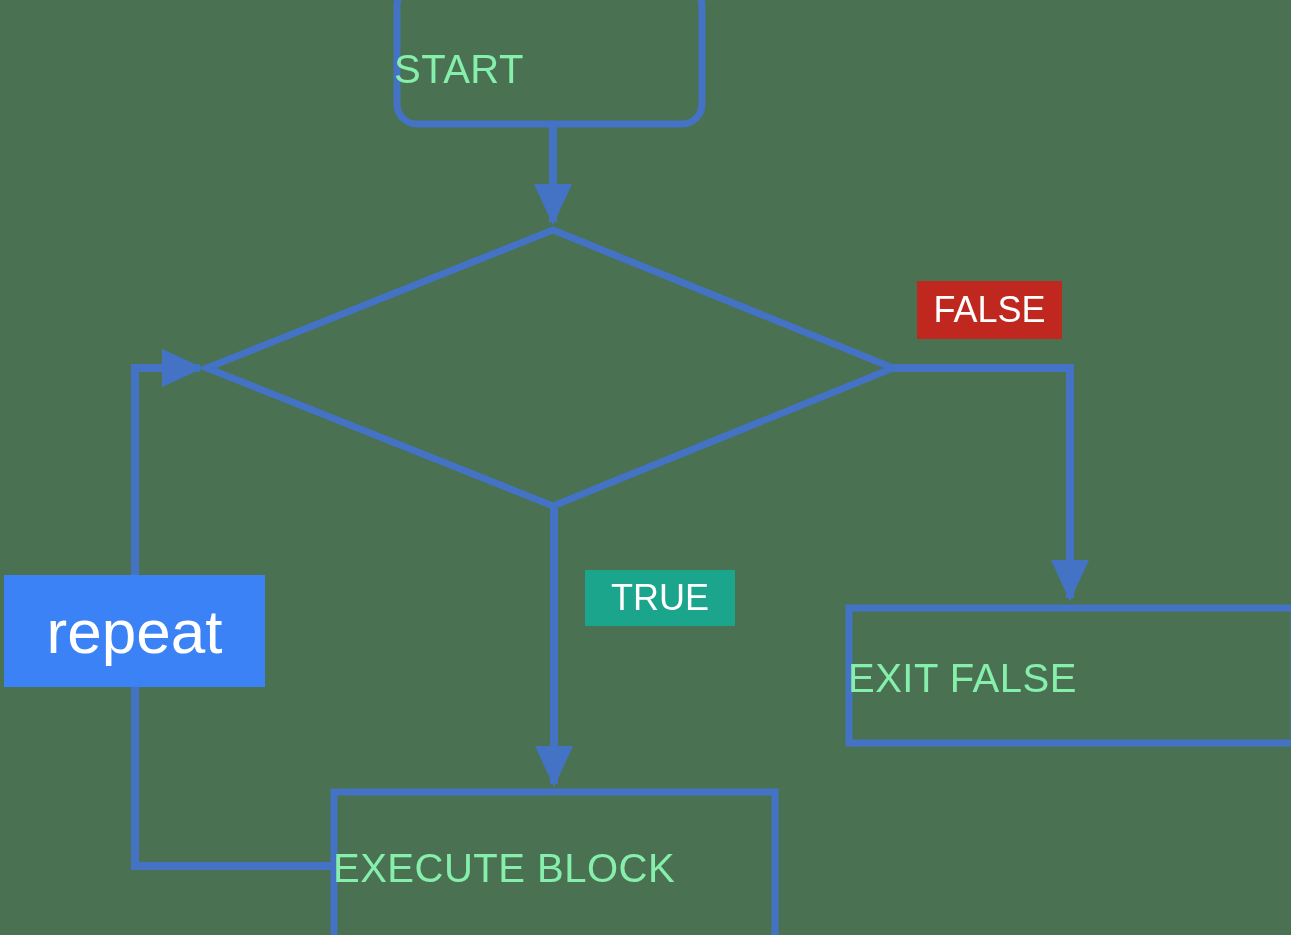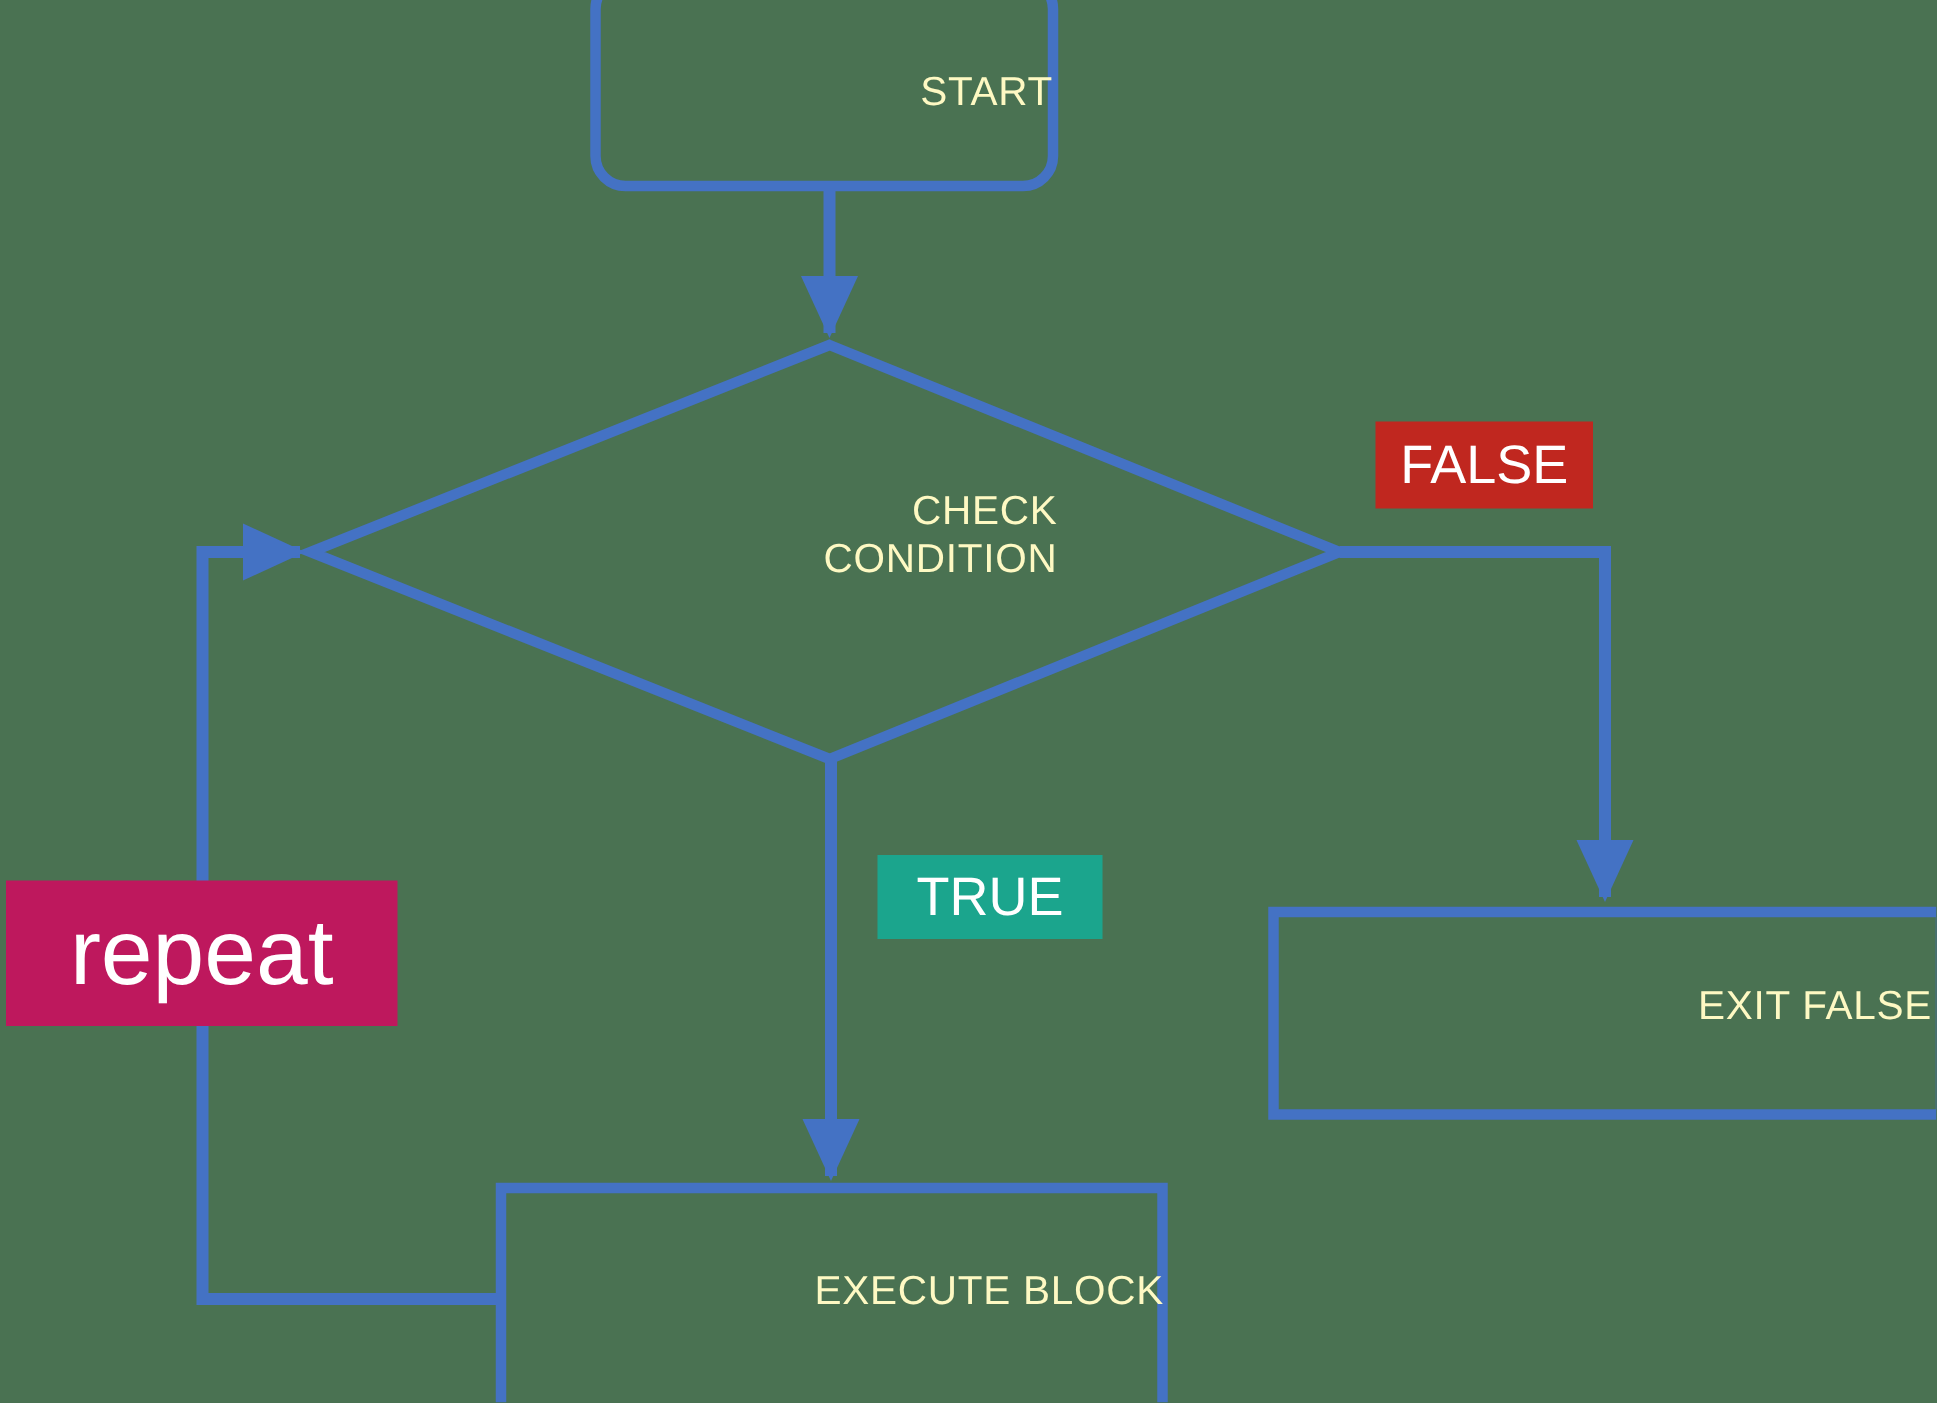--- a/index.html
+++ b/index.html
@@ -17,25 +17,25 @@
   }
   #flow-svg {
     position: absolute;
     left: 0;
     top: 0;
     width: 1291px;
     height: 935px;
   }
   .node-label {
     position: absolute;
-    color: #fef9c3;
+    color: #86efac;
     font-family: "Liberation Sans", sans-serif;
-    font-size: 27px;
+    font-size: 40px;
     letter-spacing: 0.5px;
-    text-align: right;
+    text-align: left;
     white-space: pre-line;
     line-height: 1.18;
     pointer-events: none;
   }
   #label-start {
     left: 394px;
     top: 46px;
     width: 308px;
   }
   #label-decision {
@@ -59,25 +59,24 @@
     font-family: "Liberation Sans", sans-serif;
     display: flex;
     align-items: center;
     justify-content: center;
     box-sizing: border-box;
   }
   #tag-repeat {
     left: 4px;
     top: 575px;
     width: 261px;
-    height: 97px;
-    background: #be185d;
+    height: 112px;
+    background: #3b82f6;
     font-size: 62px;
     letter-spacing: 0px;
-    margin-top: 12px;
   }
   #tag-false {
     left: 917px;
     top: 281px;
     width: 145px;
     height: 58px;
     background: #c0271f;
     font-size: 36px;
   }
   #tag-true {
@@ -113,22 +112,20 @@
 
     <rect x="849" y="608" width="445" height="135" fill="none" stroke="#4472c4" stroke-width="7"></rect>
 
     <rect x="334" y="792" width="441" height="160" fill="none" stroke="#4472c4" stroke-width="7"></rect>
 
     <path d="M 334 866 L 135 866 L 135 368 L 200 368" fill="none" stroke="#4472c4" stroke-width="8" marker-end="url(#arrow)"></path>
   </svg>
 
   <div class="node-label" id="label-start">START</div>
 
-  <div class="node-label" id="label-decision">CHECK
-CONDITION</div>
 
   <div class="node-label" id="label-exit">EXIT FALSE</div>
 
   <div class="node-label" id="label-execute">EXECUTE BLOCK</div>
 
   <div class="tag" id="tag-repeat">repeat</div>
 
   <div class="tag" id="tag-false">FALSE</div>
 
   <div class="tag" id="tag-true">TRUE</div>

